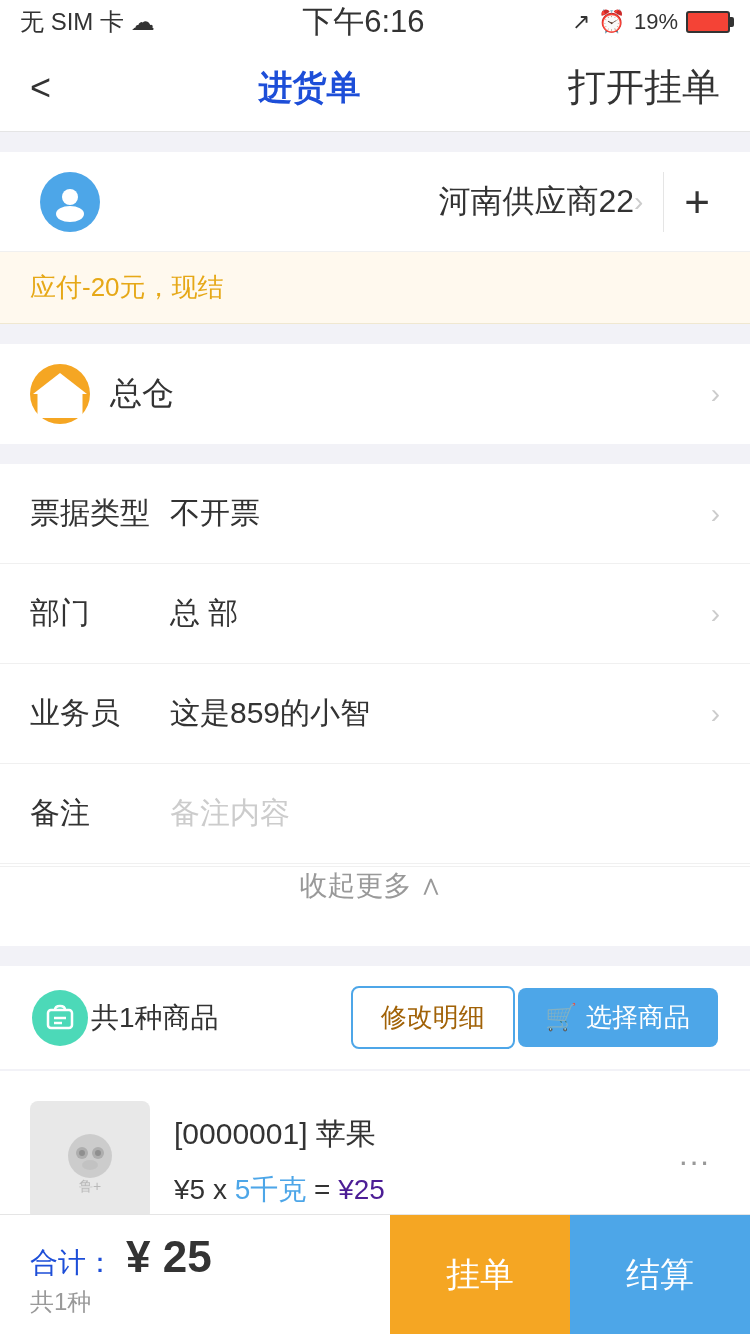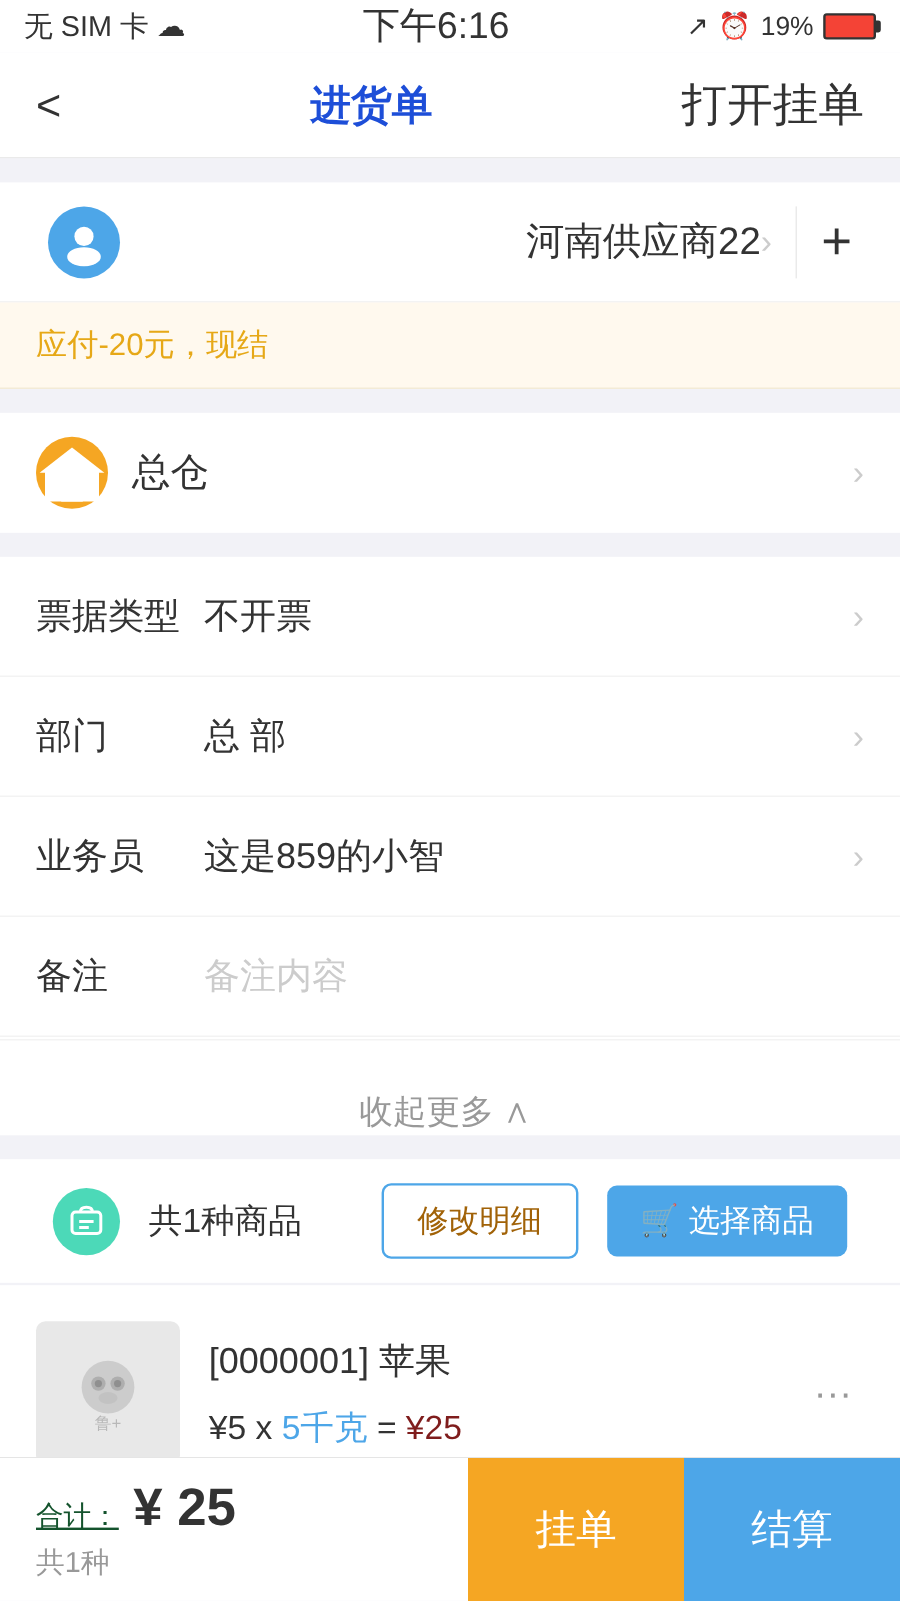--- a/index.html
+++ b/index.html
@@ -188,40 +188,40 @@
       color: #333;
     }
     .form-value.placeholder {
       color: #ccc;
     }
 
     
     .collapse-bar {
       background: #f2f2f7;
       display: flex;
-      align-items: flex-end;
+      align-items: flex-start;
       justify-content: center;
       height: 80px;
       font-size: 28px;
       color: #999;
       cursor: pointer;
       margin-top: 2px;
       background: #fff;
       border-top: 1px solid #f0f0f0;
     }
     .collapse-bar span { margin-right: 8px; }
 
     
     .product-header {
       background: #fff;
       margin-top: 20px;
       display: flex;
       align-items: center;
-      padding: 20px 44px;
-      gap: 24px;
+      padding: 20px 32px;
+      gap: 3px;
     }
     .product-count-icon {
       width: 56px;
       height: 56px;
       background: #4cd9b8;
       border-radius: 50%;
       display: flex;
       align-items: center;
       justify-content: center;
       flex-shrink: 0;
@@ -277,21 +277,21 @@
     .product-name {
       font-size: 30px;
       color: #333;
       margin-bottom: 16px;
     }
     .product-price {
       font-size: 28px;
       color: #333;
     }
     .product-price .highlight { color: #4da6e8; }
-    .product-price .total { color: #7f1d1d; }
+    .product-price .total { color: #4c1d95; }
     .more-btn {
       color: #999;
       font-size: 32px;
       cursor: pointer;
       padding: 10px;
     }
 
     
     .footer {
       position: fixed;
@@ -307,23 +307,22 @@
     .footer-total {
       flex: 1;
       padding: 0 30px;
     }
     .footer-total-row {
       display: flex;
       align-items: baseline;
       gap: 12px;
     }
     .footer-total-label {
-      font-size: 23px;
-      color: #14532d;
-      text-decoration: underline;
+      font-size: 28px;
+      color: #1d4ed8;
     }
     .footer-total-amount {
       font-size: 44px;
       font-weight: 600;
       color: #333;
     }
     .footer-total-count {
       font-size: 24px;
       color: #999;
       margin-top: 4px;

